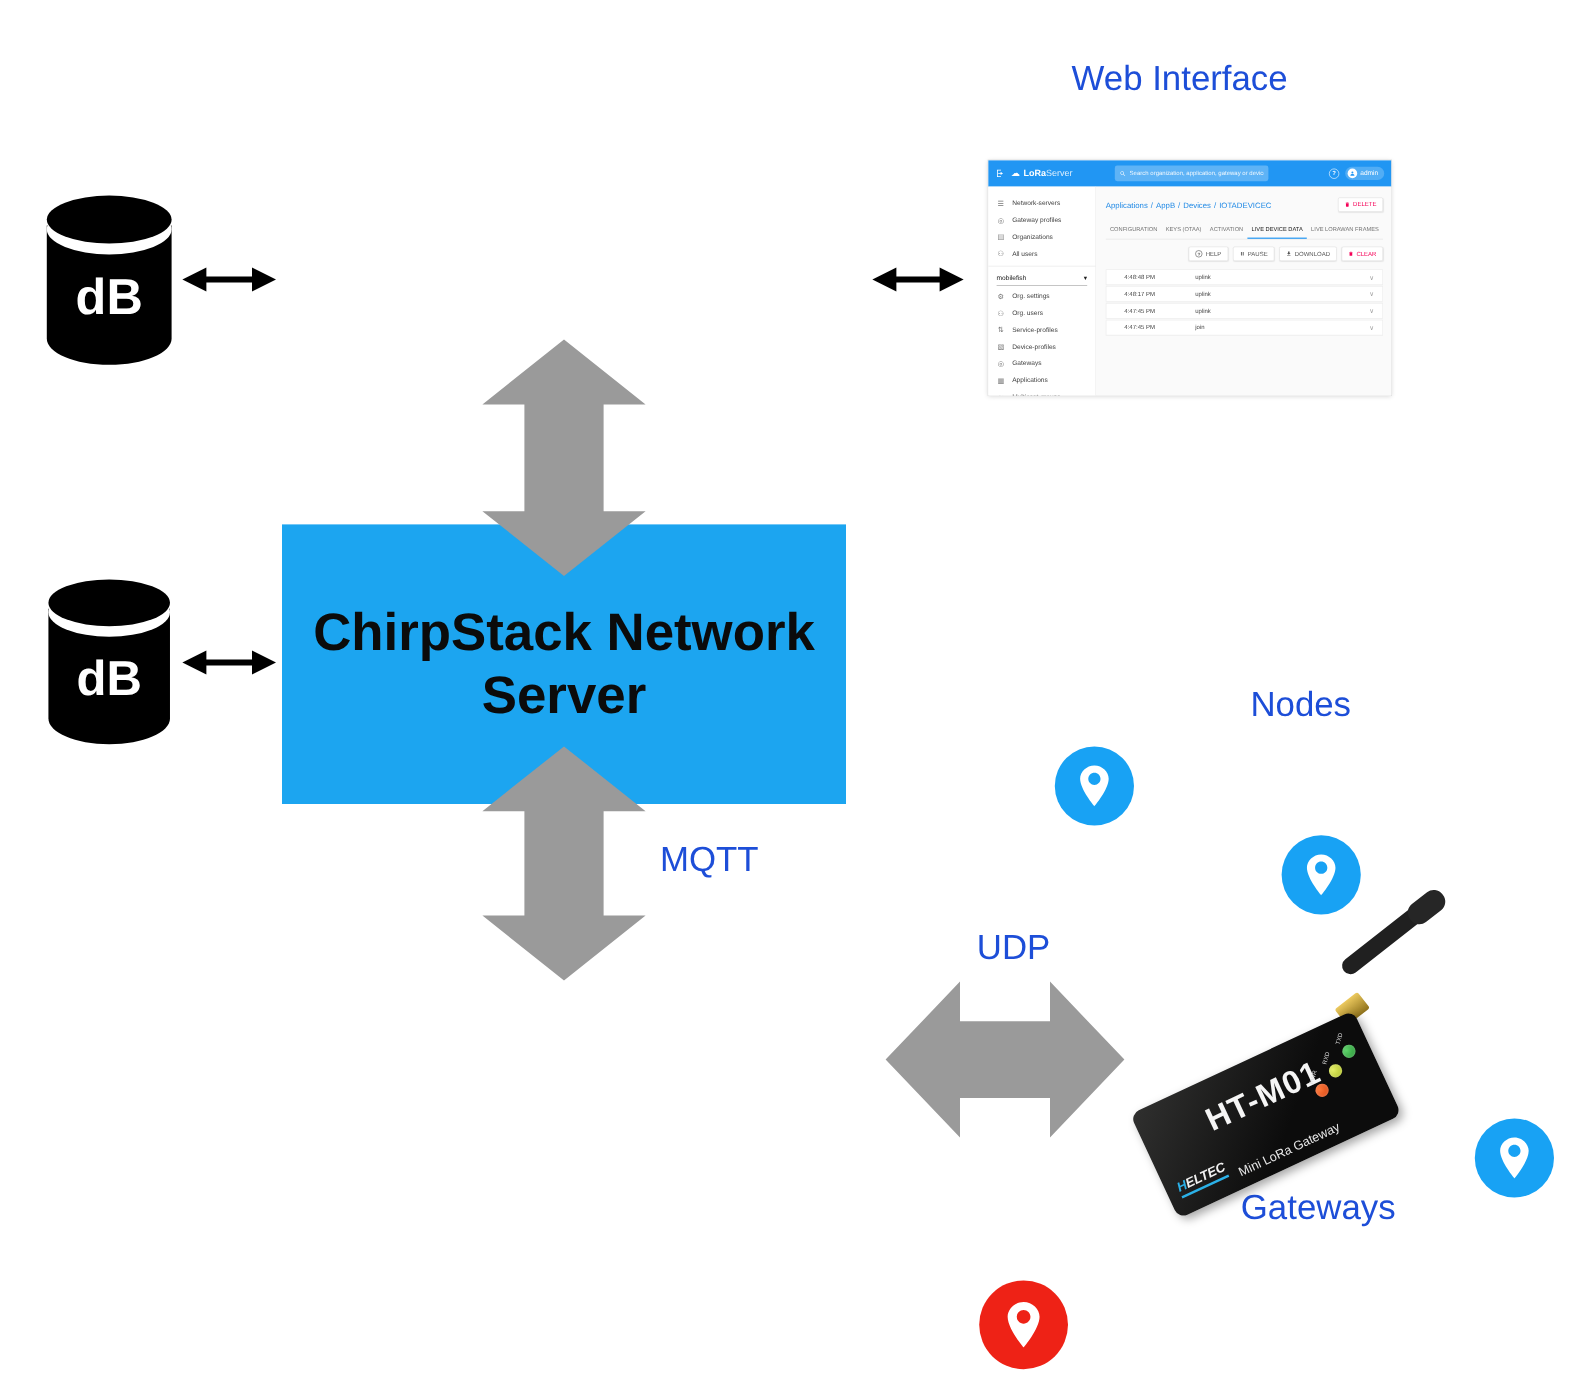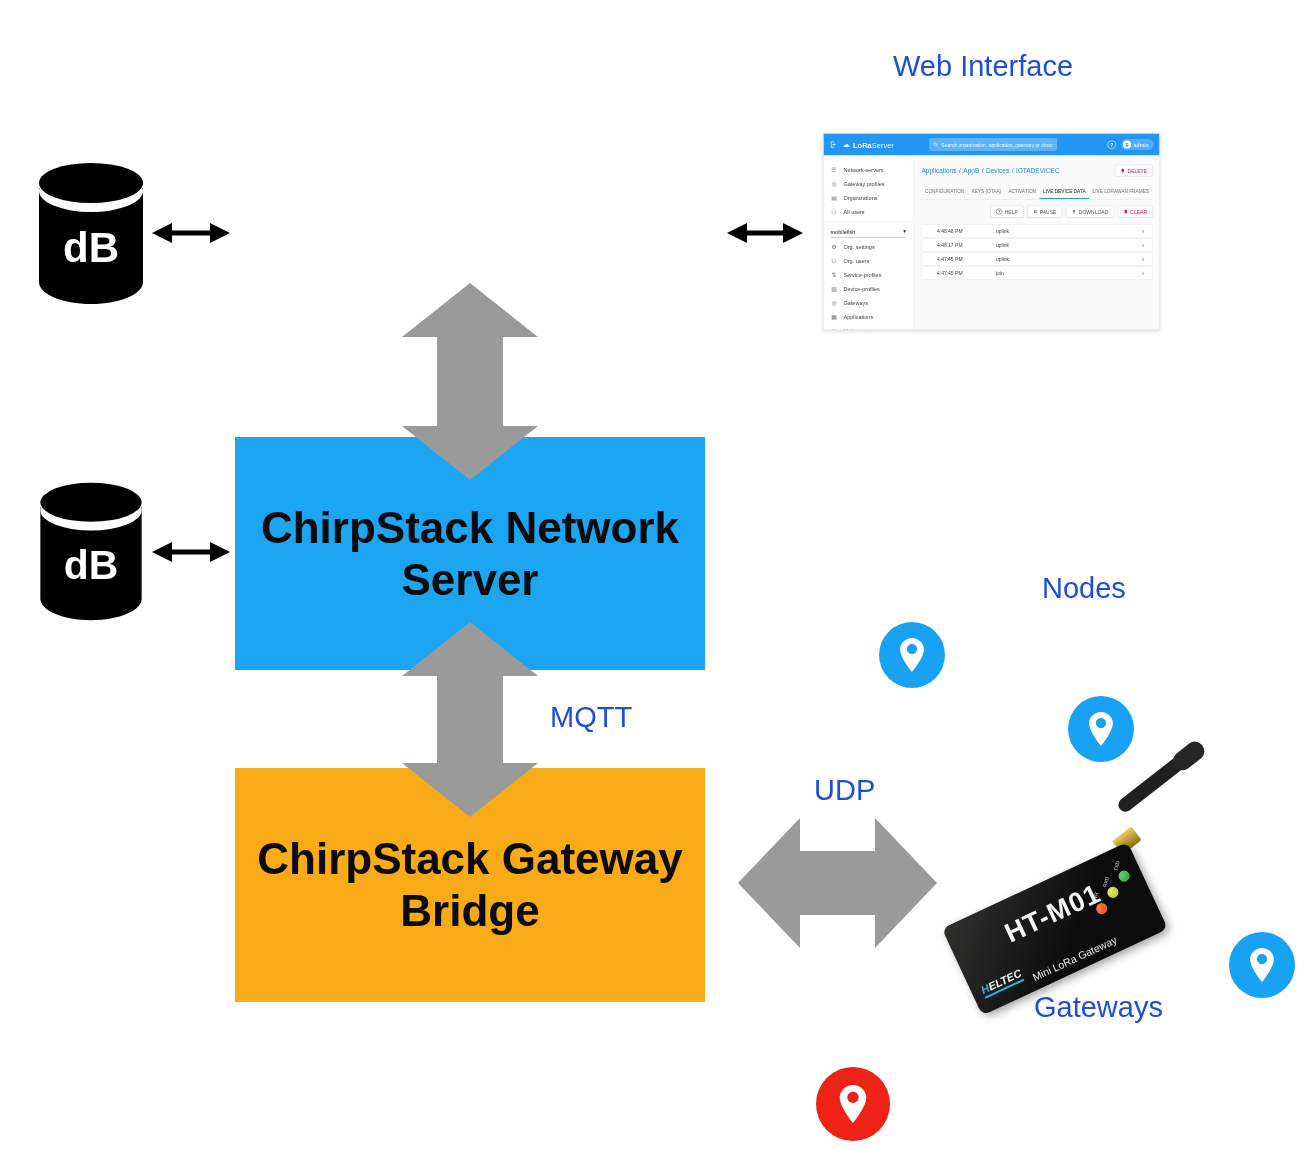--- a/index.html
+++ b/index.html
@@ -111,23 +111,20 @@
   <svg class="cyl cyl2" width="116" height="150" viewBox="0 0 116 154">
     <path d="M6 30 L6 124 C6 136 29 146 58 146 C87 146 110 136 110 124 L110 30 Z" fill="#000"></path>
     <ellipse cx="58" cy="33" rx="52" ry="21" fill="#fff"></ellipse>
     <ellipse cx="58" cy="25" rx="52" ry="20" fill="#000"></ellipse>
     <text x="58" y="104" text-anchor="middle" font-size="42" font-weight="bold" fill="#fff">dB</text>
   </svg>
 
   <div class="dbox blue">
     <span>ChirpStack Network Server</span>
   </div>
-  <div class="dbox orange">
-    <span>ChirpStack Gateway Bridge</span>
-  </div>
 
   <svg class="overlay" width="1310" height="1150" viewBox="0 0 1310 1150">
 
     <polygon fill="#9a9a9a" points="470,283 538,337 503,337 503,426 538,426 470,480 402,426 437,426 437,337 402,337"></polygon>
 
     <polygon fill="#9a9a9a" points="470,622 538,676 503,676 503,763 538,763 470,817 402,763 437,763 437,676 402,676"></polygon>
 
     <polygon fill="#9a9a9a" points="738,883 800,818 800,851 875,851 875,818 937,883 875,948 875,915 800,915 800,948"></polygon>
 
     <g stroke="#000" fill="#000">

